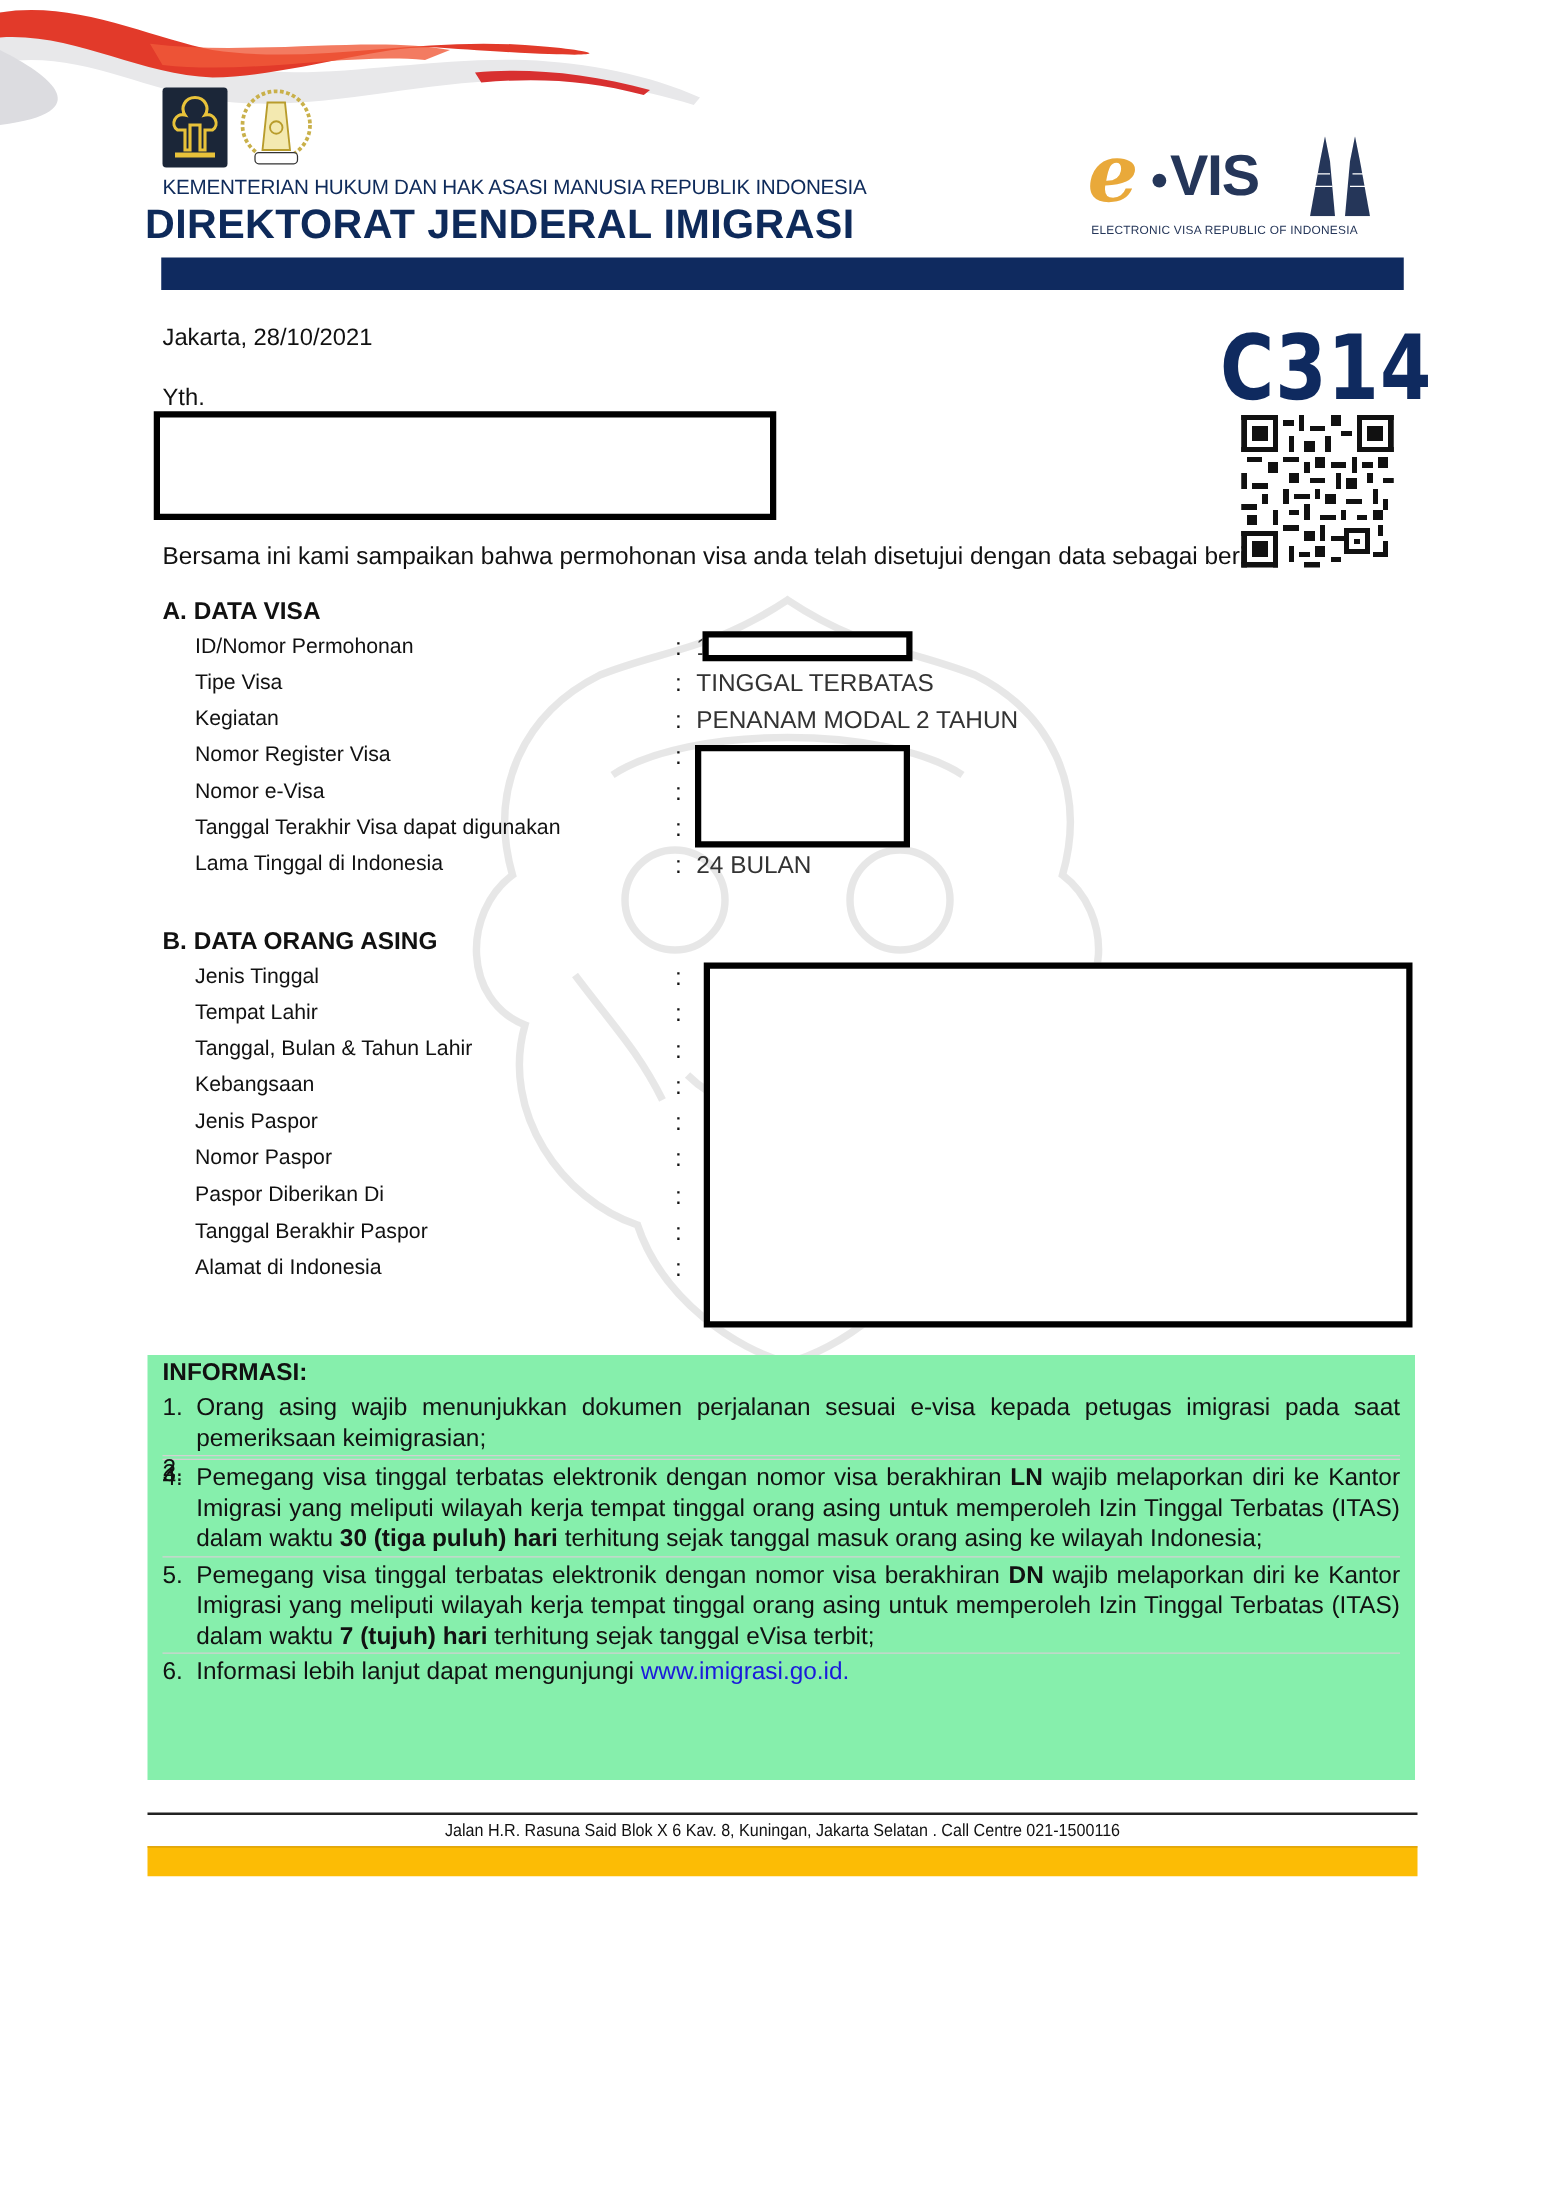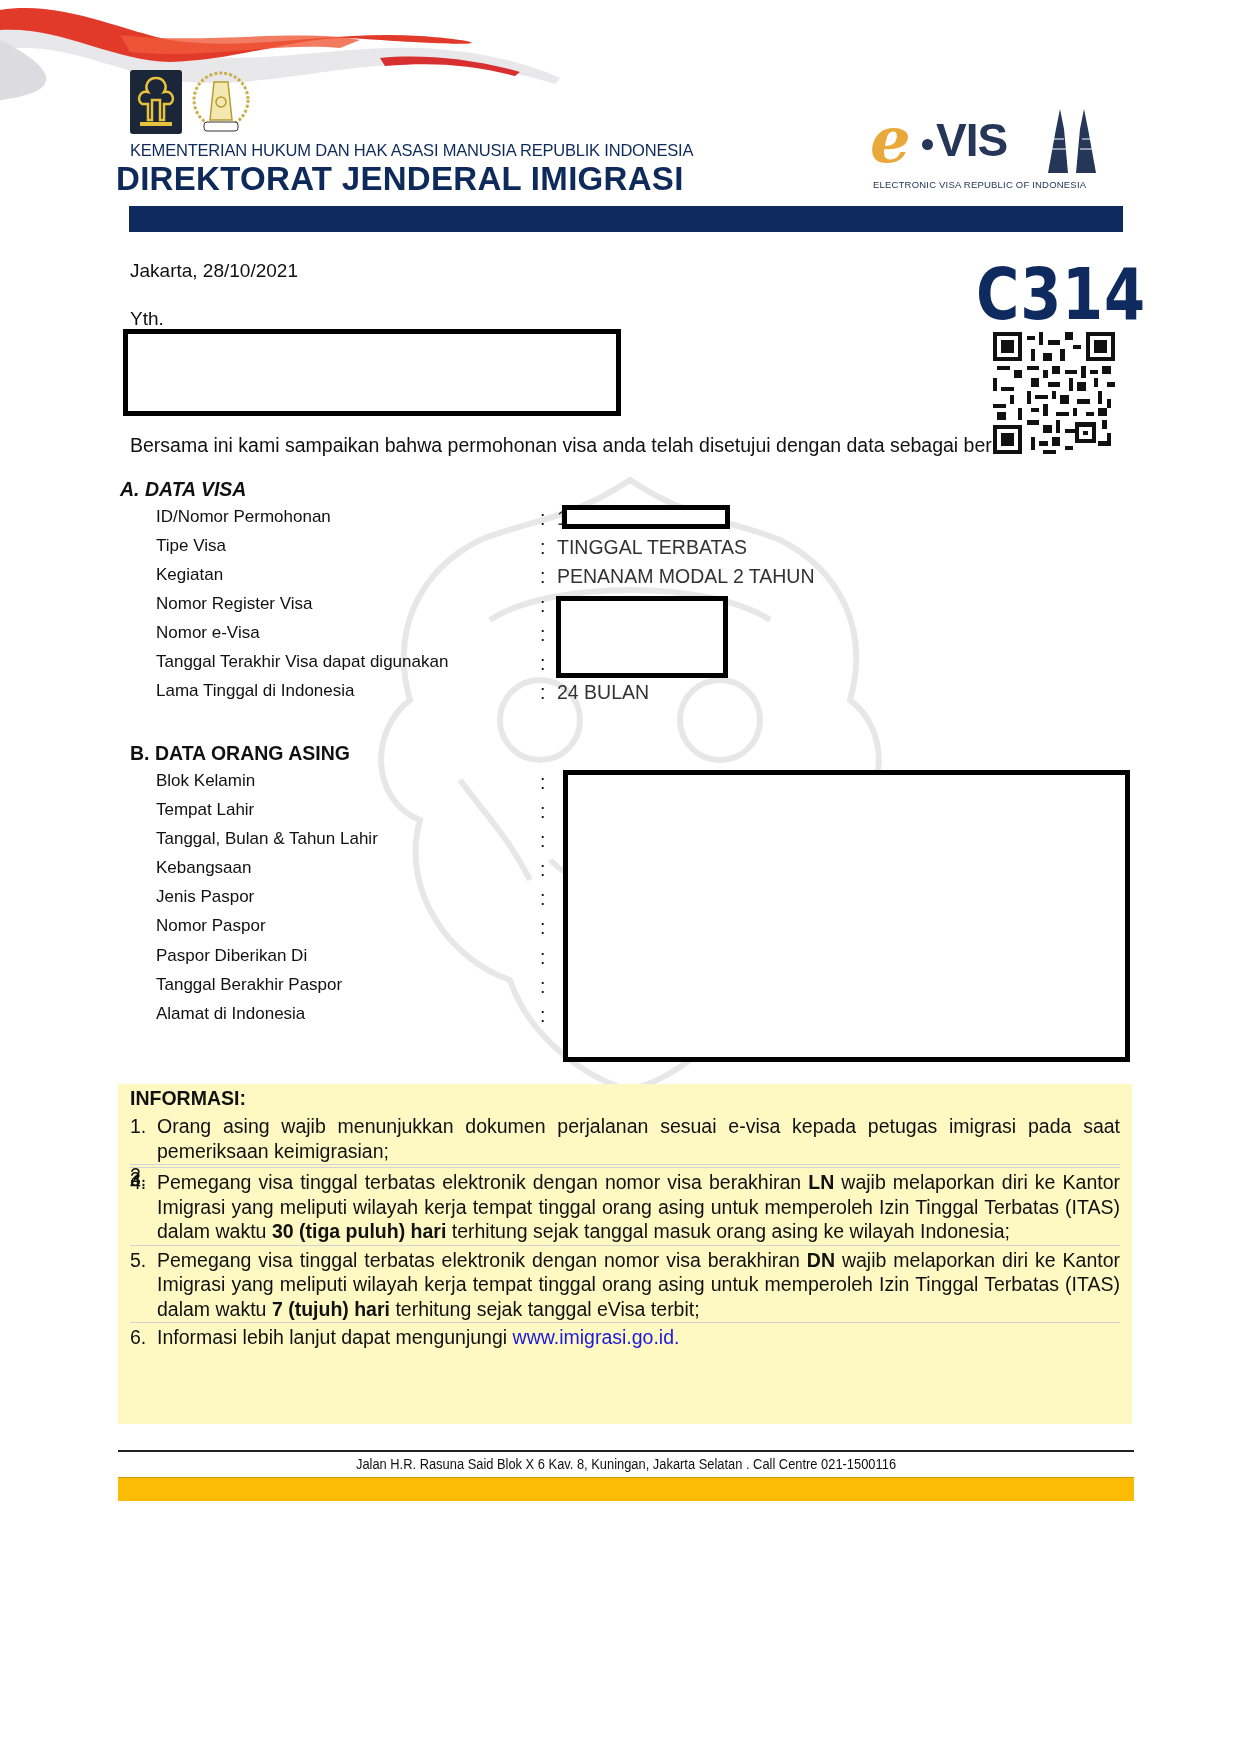--- a/index.html
+++ b/index.html
@@ -30,35 +30,35 @@
   .yth { left: 130px; top: 308px; font-size: 19px; }
   .redact { border: 5px solid #000; background: #fff; box-sizing: border-box; }
   .redact-addr { left: 123px; top: 329px; width: 498px; height: 87px; }
 
   .code { left: 976px; top: 254px; font-size: 72px; font-weight: bold; color: #0f2a5f; letter-spacing: 1px; line-height: 80px; font-family: "DejaVu Sans", sans-serif; transform: scaleX(0.82); transform-origin: left top; }
   .qr { left: 993px; top: 332px; width: 122px; height: 122px; }
 
   .intro { left: 130px; top: 434px; font-size: 19.5px; white-space: nowrap; width: 865px; overflow: hidden; }
 
   .sec-title { font-size: 19.5px; font-weight: bold; }
-  .secA { left: 120px; top: 478px; font-style: italic; }
+  .secA { left: 130px; top: 478px; }
   .secB { left: 130px; top: 742px; }
 
   .field-label { left: 156px; font-size: 17px; white-space: nowrap; }
   .field-colon { left: 540px; font-size: 19.5px; }
   .field-value { left: 557px; font-size: 19.5px; color: #333; white-space: nowrap; }
 
   .redact-id { left: 562px; top: 505px; width: 168px; height: 24px; }
   .redact-reg { left: 556px; top: 596px; width: 172px; height: 82px; }
   .redact-personal { left: 563px; top: 770px; width: 567px; height: 292px; }
 
   
   .watermark { left: 330px; top: 460px; width: 600px; height: 640px; opacity: 0.09; }
 
-  .info { left: 118px; top: 1084px; width: 1014px; height: 340px; background: #fef9c3; }
+  .info { left: 118px; top: 1084px; width: 1014px; height: 340px; background: #86efac; }
   .info-title { left: 12px; top: 3px; font-size: 19.5px; font-weight: bold; }
   .info-list { left: 12px; top: 30px; width: 990px; font-size: 19.5px; line-height: 24.5px; margin: 0; padding: 0; list-style: none; }
   .info-list li { position: relative; padding-left: 27px; text-align: justify; }
   .info-list .num { position: absolute; left: 0; top: 0; }
   .info-list a { color: #1a1adb; }
   .sep { height: 1px; background: #d2d2d2; margin: 1px 0 2px 0; }
 
   .footer-line { left: 118px; top: 1450px; width: 1016px; height: 2px; background: #222; }
   .footer-addr { left: 118px; top: 1456px; width: 1016px; text-align: center; font-size: 14px; white-space: nowrap; transform: scaleX(0.92); }
   .footer-bar { left: 118px; top: 1477px; width: 1016px; height: 23px; background: #fcbc05; border-top: 1px solid #d89b00; }
@@ -227,21 +227,21 @@
 
 <div class="abs field-label" style="top:681px">Lama Tinggal di Indonesia</div>
 <div class="abs field-colon" style="top:681px">:</div>
 <div class="abs field-value" style="top:681px">24 BULAN</div>
 
 <div class="abs redact redact-id"></div>
 <div class="abs redact redact-reg"></div>
 
 <div class="abs sec-title secB">B. DATA ORANG ASING</div>
 
-<div class="abs field-label" style="top:771px">Blok Kelamin</div>
+<div class="abs field-label" style="top:771px">Jenis Tinggal</div>
 <div class="abs field-colon" style="top:771px">:</div>
 <div class="abs field-label" style="top:800px">Tempat Lahir</div>
 <div class="abs field-colon" style="top:800px">:</div>
 <div class="abs field-label" style="top:829px">Tanggal, Bulan &amp; Tahun Lahir</div>
 <div class="abs field-colon" style="top:829px">:</div>
 <div class="abs field-label" style="top:858px">Kebangsaan</div>
 <div class="abs field-colon" style="top:858px">:</div>
 <div class="abs field-label" style="top:887px">Jenis Paspor</div>
 <div class="abs field-colon" style="top:887px">:</div>
 <div class="abs field-label" style="top:916px">Nomor Paspor</div>

